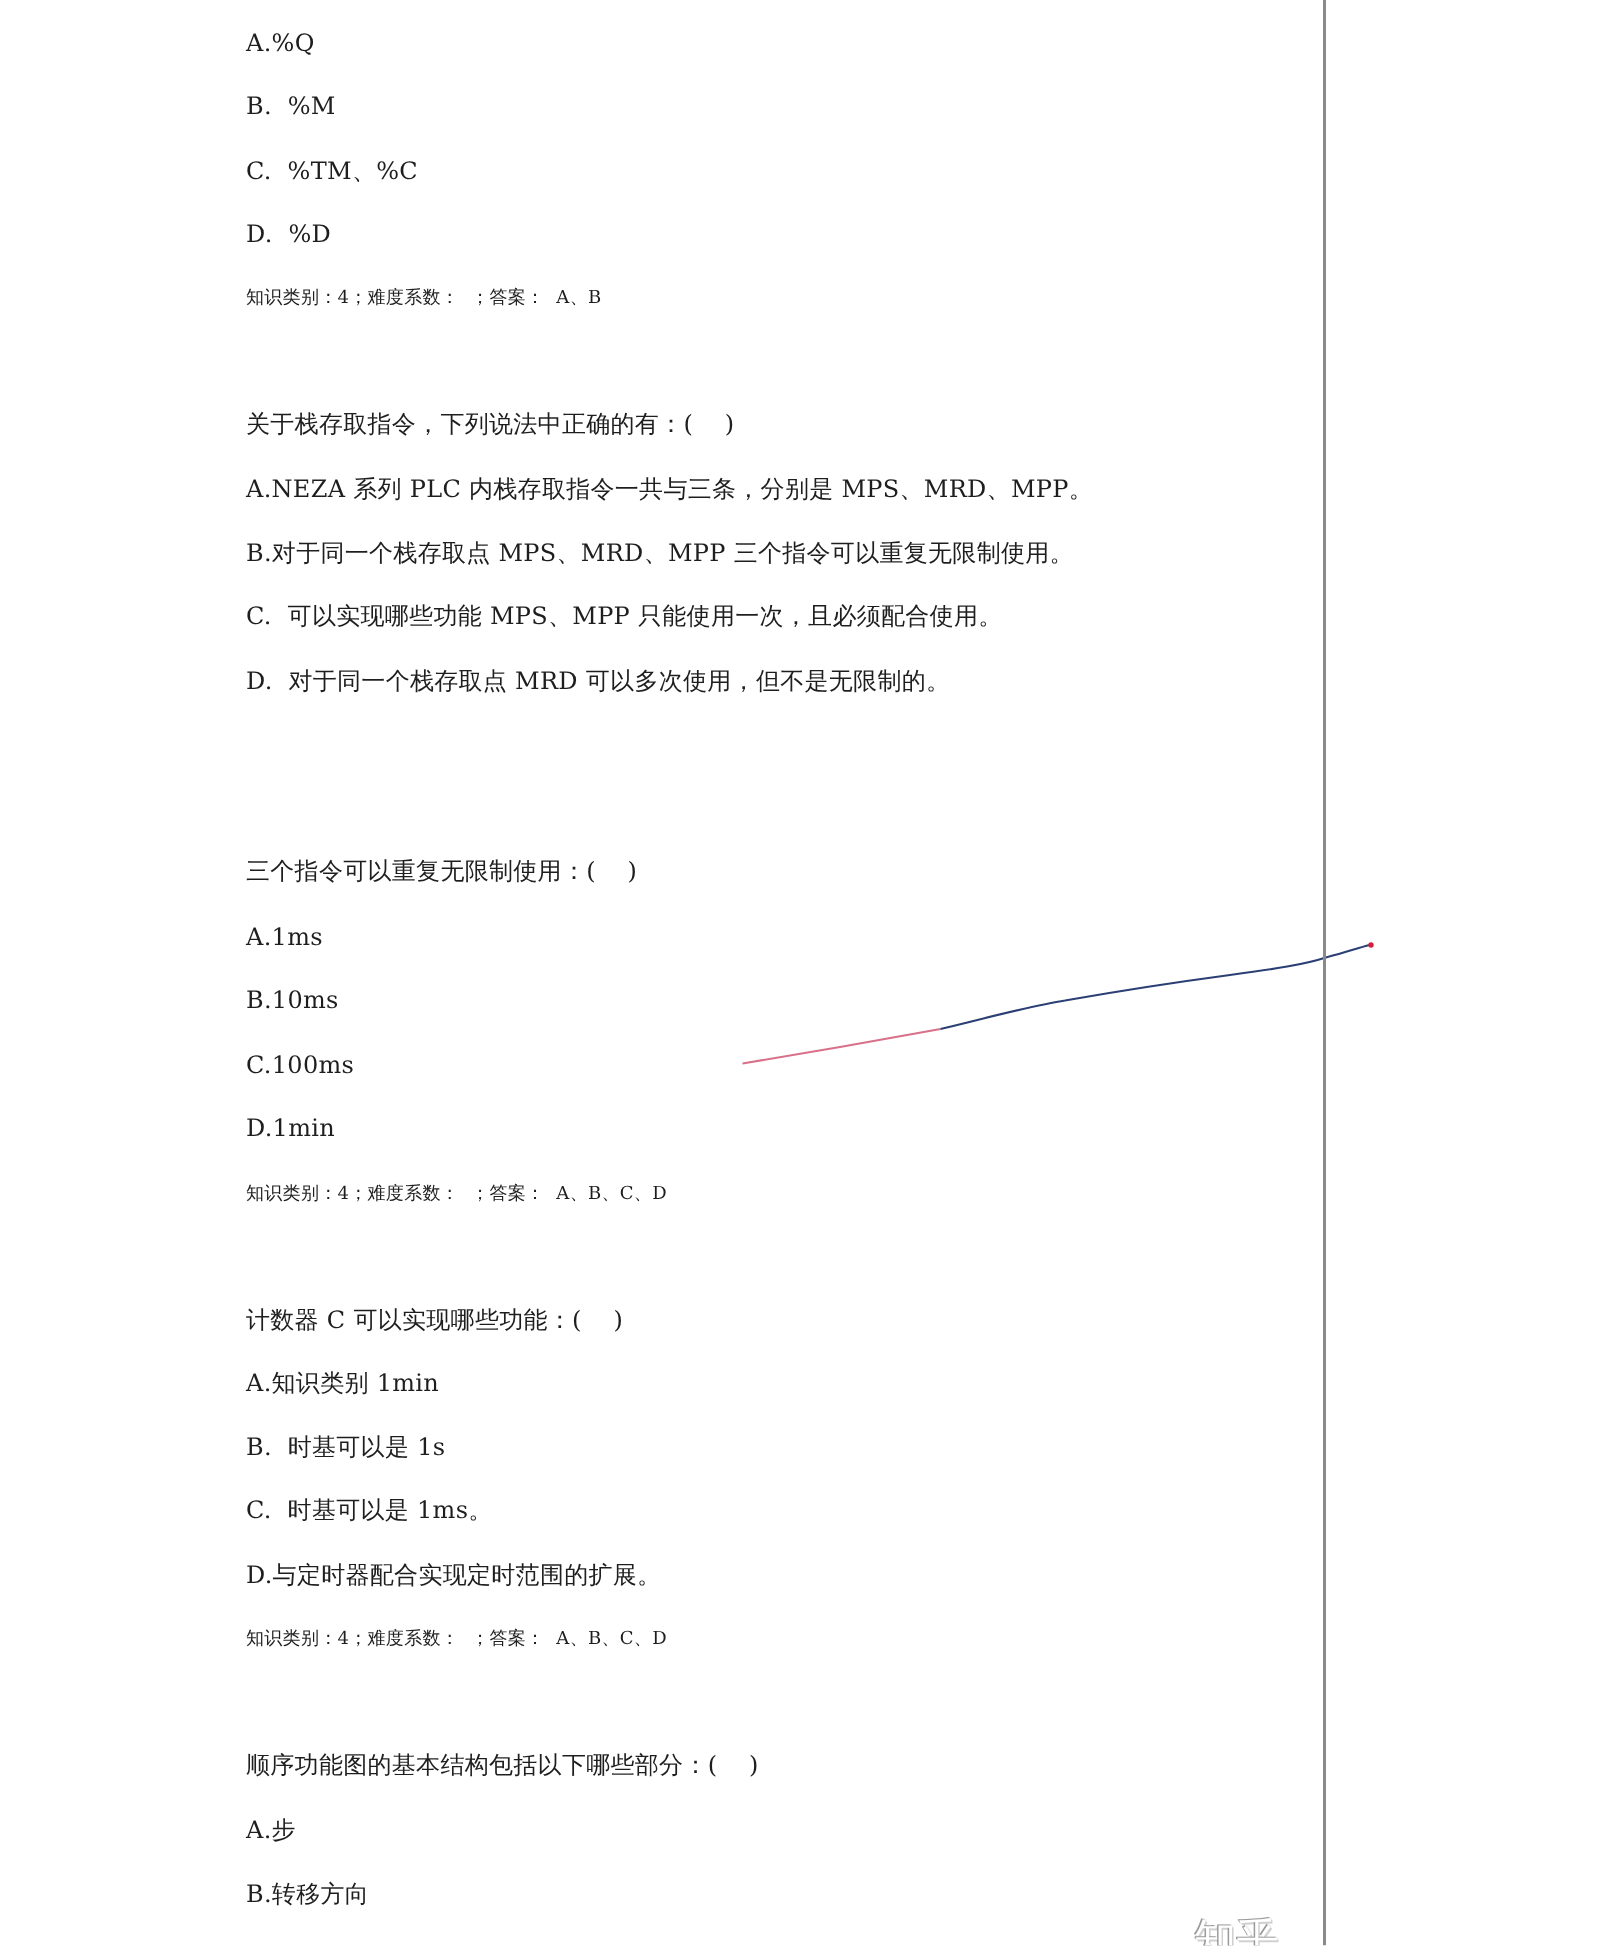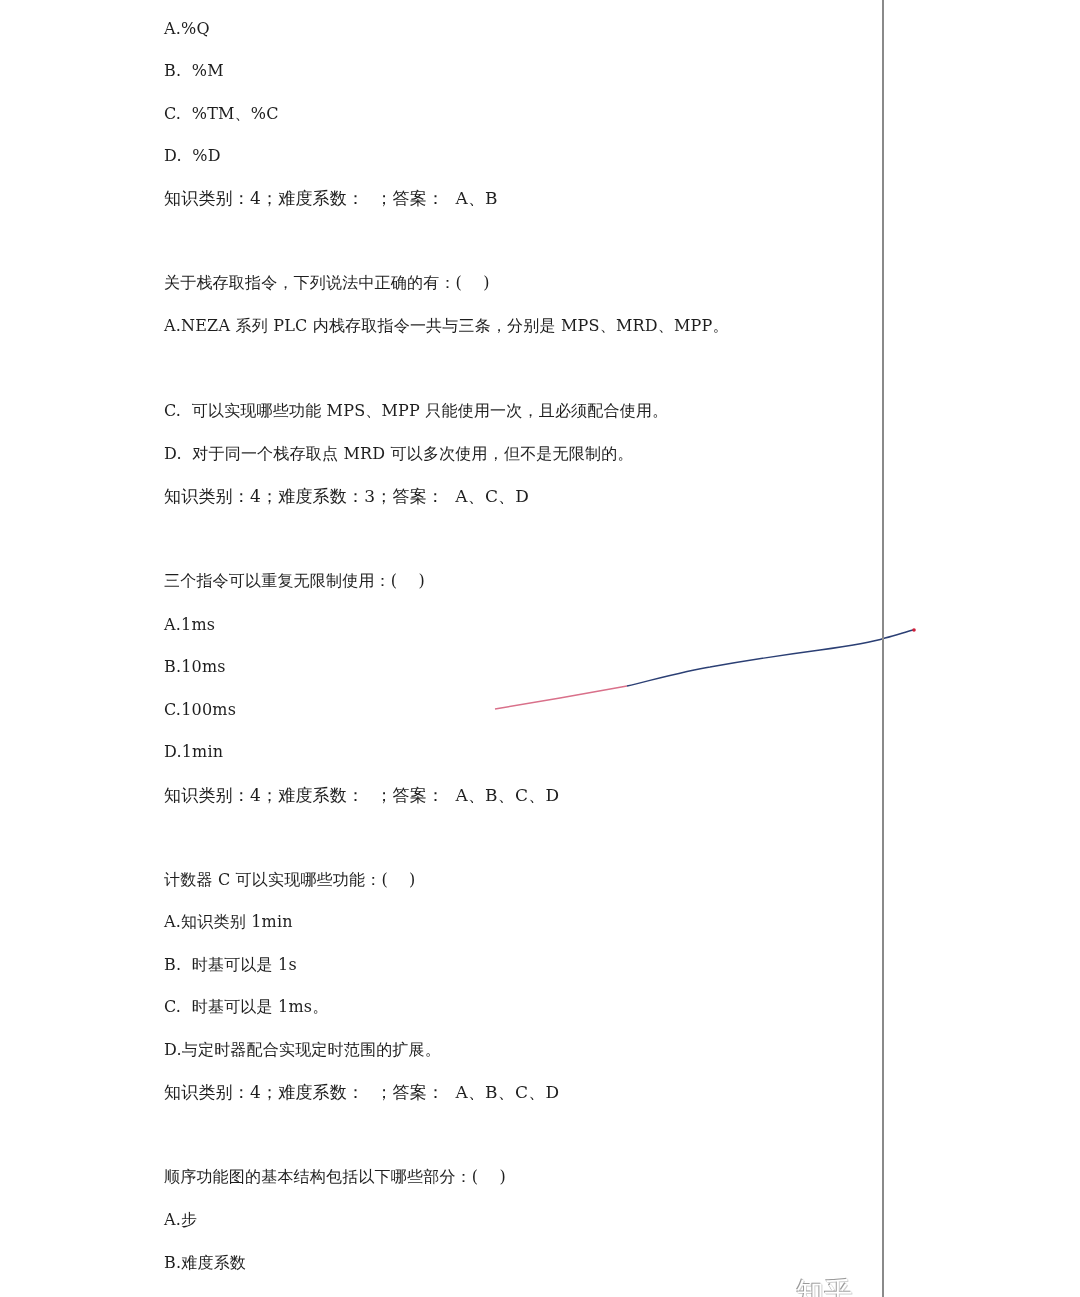--- a/index.html
+++ b/index.html
@@ -8,21 +8,21 @@
       background: #ffffff; position: relative;
       font-family: "DejaVu Serif", "Liberation Serif", serif;
       color: #1e1e1e;
     }
     .page { position: absolute; left: 0; top: 0; width: 884px; height: 1297px; }
     .right-border { position: absolute; right: 0; top: 0; width: 2px; height: 1297px; background: #8a8a8a; }
     .line {
       position: absolute; left: 164px; font-size: 16px; line-height: 20px;
       white-space: pre; letter-spacing: 0.2px;
     }
-    .meta { font-size: 17px; }
+    .meta { font-size: 12px; }
     .stroke { position: absolute; left: 0; top: 0; }
     .watermark {
       position: absolute; left: 796px; top: 1234px;
       font-family: "DejaVu Sans", "Liberation Sans", sans-serif;
       font-size: 28px; color: #ffffff; letter-spacing: 0.5px;
       text-shadow: -1px -1px 0 #9a9a9a, 1px 1px 0 #d0d0d0, 0 0 1px #a0a0a0;
       margin-top: 40px;
     }
   </style>
 </head>
@@ -31,41 +31,41 @@
 <div class="page">
 
   <div class="line" style="top:19px">A.%Q</div>
   <div class="line" style="top:61px">B.  %M</div>
   <div class="line" style="top:104px">C.  %TM、%C</div>
   <div class="line" style="top:146px">D.  %D</div>
   <div class="line meta" style="top:188px">知识类别：4；难度系数：  ；答案：  A、B</div>
 
   <div class="line" style="top:273px">关于栈存取指令，下列说法中正确的有：(    )</div>
   <div class="line" style="top:316px">A.NEZA 系列 PLC 内栈存取指令一共与三条，分别是 MPS、MRD、MPP。</div>
+  <div class="line" style="top:359px">B.对于同一个栈存取点 MPS、MRD、MPP 三个指令可以重复无限制使用。</div>
   <div class="line" style="top:401px">C.  可以实现哪些功能 MPS、MPP 只能使用一次，且必须配合使用。</div>
   <div class="line" style="top:444px">D.  对于同一个栈存取点 MRD 可以多次使用，但不是无限制的。</div>
-  <div class="line meta" style="top:486px">知识类别：4；难度系数：3；答案：  A、C、D</div>
 
   <div class="line" style="top:571px">三个指令可以重复无限制使用：(    )</div>
   <div class="line" style="top:615px">A.1ms</div>
   <div class="line" style="top:657px">B.10ms</div>
   <div class="line" style="top:700px">C.100ms</div>
   <div class="line" style="top:742px">D.1min</div>
   <div class="line meta" style="top:785px">知识类别：4；难度系数：  ；答案：  A、B、C、D</div>
 
   <div class="line" style="top:870px">计数器 C 可以实现哪些功能：(    )</div>
   <div class="line" style="top:912px">A.知识类别 1min</div>
   <div class="line" style="top:955px">B.  时基可以是 1s</div>
   <div class="line" style="top:997px">C.  时基可以是 1ms。</div>
   <div class="line" style="top:1040px">D.与定时器配合实现定时范围的扩展。</div>
   <div class="line meta" style="top:1082px">知识类别：4；难度系数：  ；答案：  A、B、C、D</div>
 
   <div class="line" style="top:1167px">顺序功能图的基本结构包括以下哪些部分：(    )</div>
   <div class="line" style="top:1210px">A.步</div>
-  <div class="line" style="top:1253px">B.难度系数</div>
+  <div class="line" style="top:1253px">B.转移方向</div>
 
   <svg class="stroke" width="1080" height="1297">
     <path d="M495 709 L560 698 L627 686" fill="none" stroke="#d9708a" stroke-width="1.4"></path>
     <path d="M627 686 C660 678 690 670 710 667 C750 660 790 654 820 650 C850 646 870 643 885 638 C897 635 905 632 913 630" fill="none" stroke="#2b3f74" stroke-width="1.4"></path>
     <circle cx="914" cy="630" r="1.8" fill="#d0203a"></circle>
   </svg>
 
   <div class="watermark">知乎 @UserName</div>
 
   <div class="right-border"></div>

